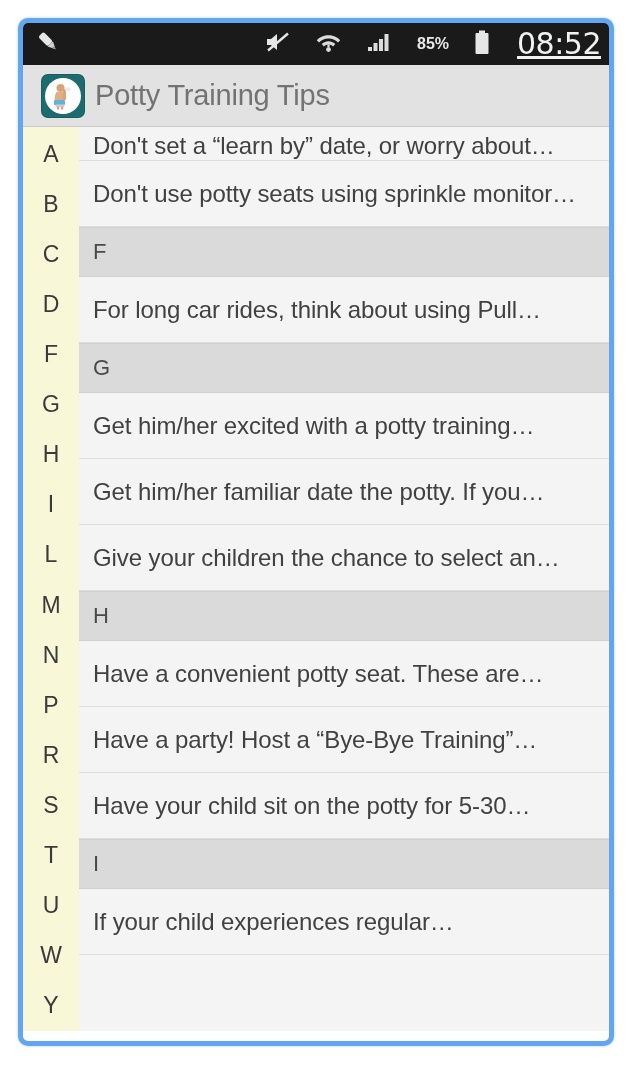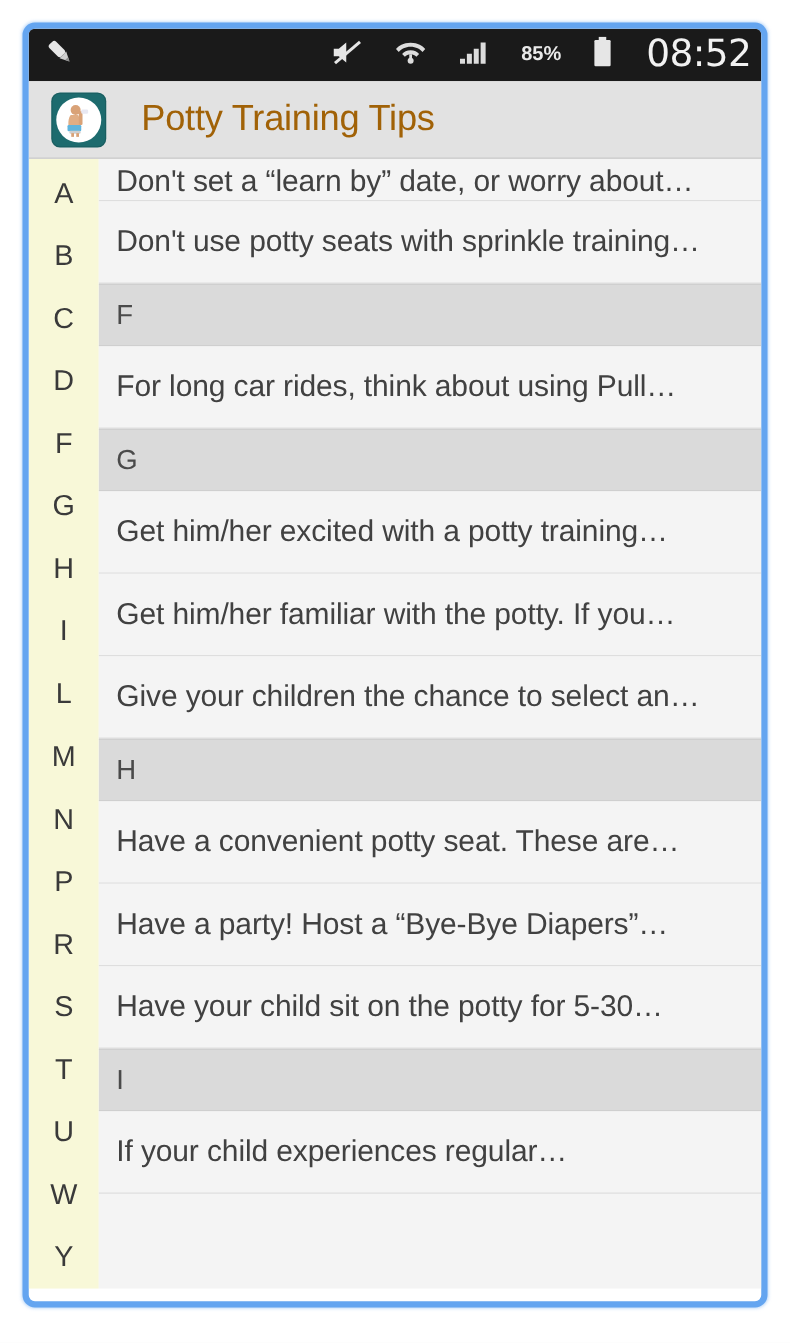--- a/index.html
+++ b/index.html
@@ -58,20 +58,21 @@
     letter-spacing: 0px;
     line-height: 1;
   }
   #status-clock {
     color: #f2f2f2;
     font-size: 30px;
     line-height: 1;
     letter-spacing: -0.5px;
     font-family: "DejaVu Sans", sans-serif;
     margin-left: 2px;
+    text-decoration: underline;
   }
 
   
   #title-bar {
     position: relative;
     height: 62px;
     background: #e2e2e2;
     display: flex;
     align-items: center;
     padding-left: 18px;
@@ -95,22 +96,22 @@
     height: 36px;
     border-radius: 50%;
     background: #ffffff;
     display: flex;
     align-items: center;
     justify-content: center;
     overflow: hidden;
   }
   #app-title {
     font-size: 29px;
-    color: #a16207;
-    margin-left: 28px;
+    color: #737373;
+    margin-left: 10px;
     white-space: nowrap;
     font-weight: normal;
     letter-spacing: -0.2px;
   }
 
   
   #content-area {
     position: relative;
     display: flex;
     height: 904px;
@@ -272,30 +273,30 @@
       <div class="index-letter">R</div>
       <div class="index-letter">S</div>
       <div class="index-letter">T</div>
       <div class="index-letter">U</div>
       <div class="index-letter">W</div>
       <div class="index-letter">Y</div>
     </div>
 
     <div id="tip-list">
       <div class="list-row row-item first-row">Don't set a “learn by” date, or worry about…</div>
-      <div class="list-row row-item">Don't use potty seats with sprinkle training…</div>
+      <div class="list-row row-item">Don't use potty seats using sprinkle monitor…</div>
       <div class="list-row row-header">F</div>
       <div class="list-row row-item">For long car rides, think about using Pull…</div>
       <div class="list-row row-header">G</div>
       <div class="list-row row-item">Get him/her excited with a potty training…</div>
-      <div class="list-row row-item">Get him/her familiar with the potty.  If you…</div>
+      <div class="list-row row-item">Get him/her familiar date the potty.  If you…</div>
       <div class="list-row row-item">Give your children the chance to select an…</div>
       <div class="list-row row-header">H</div>
       <div class="list-row row-item">Have a convenient potty seat. These are…</div>
-      <div class="list-row row-item">Have a party! Host a “Bye-Bye Diapers”…</div>
+      <div class="list-row row-item">Have a party! Host a “Bye-Bye Training”…</div>
       <div class="list-row row-item">Have your child sit on the potty for 5-30…</div>
       <div class="list-row row-header">I</div>
       <div class="list-row row-item">If your child experiences regular…</div>
 
     </div>
 
   </div>
 </div>
 
 </body></html>

